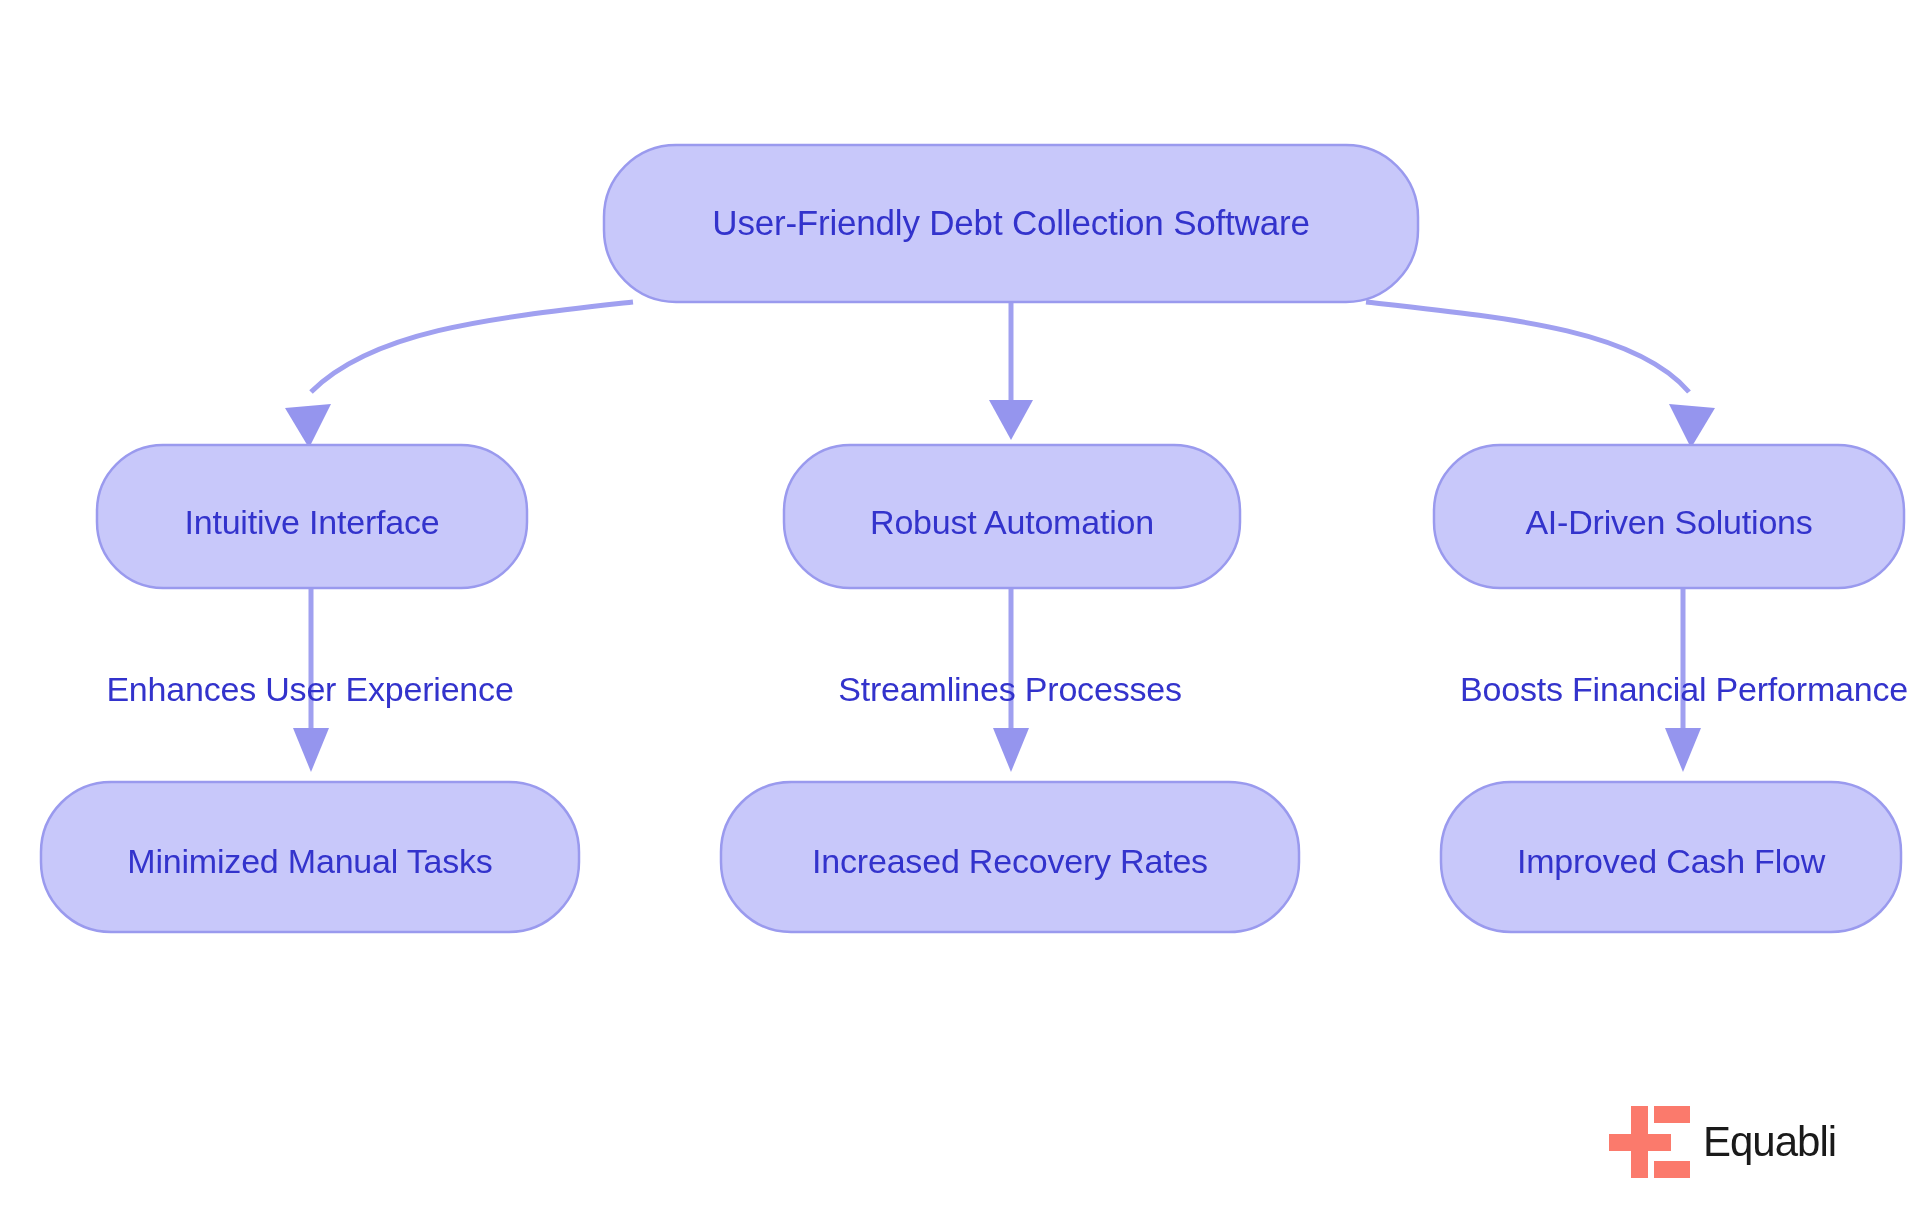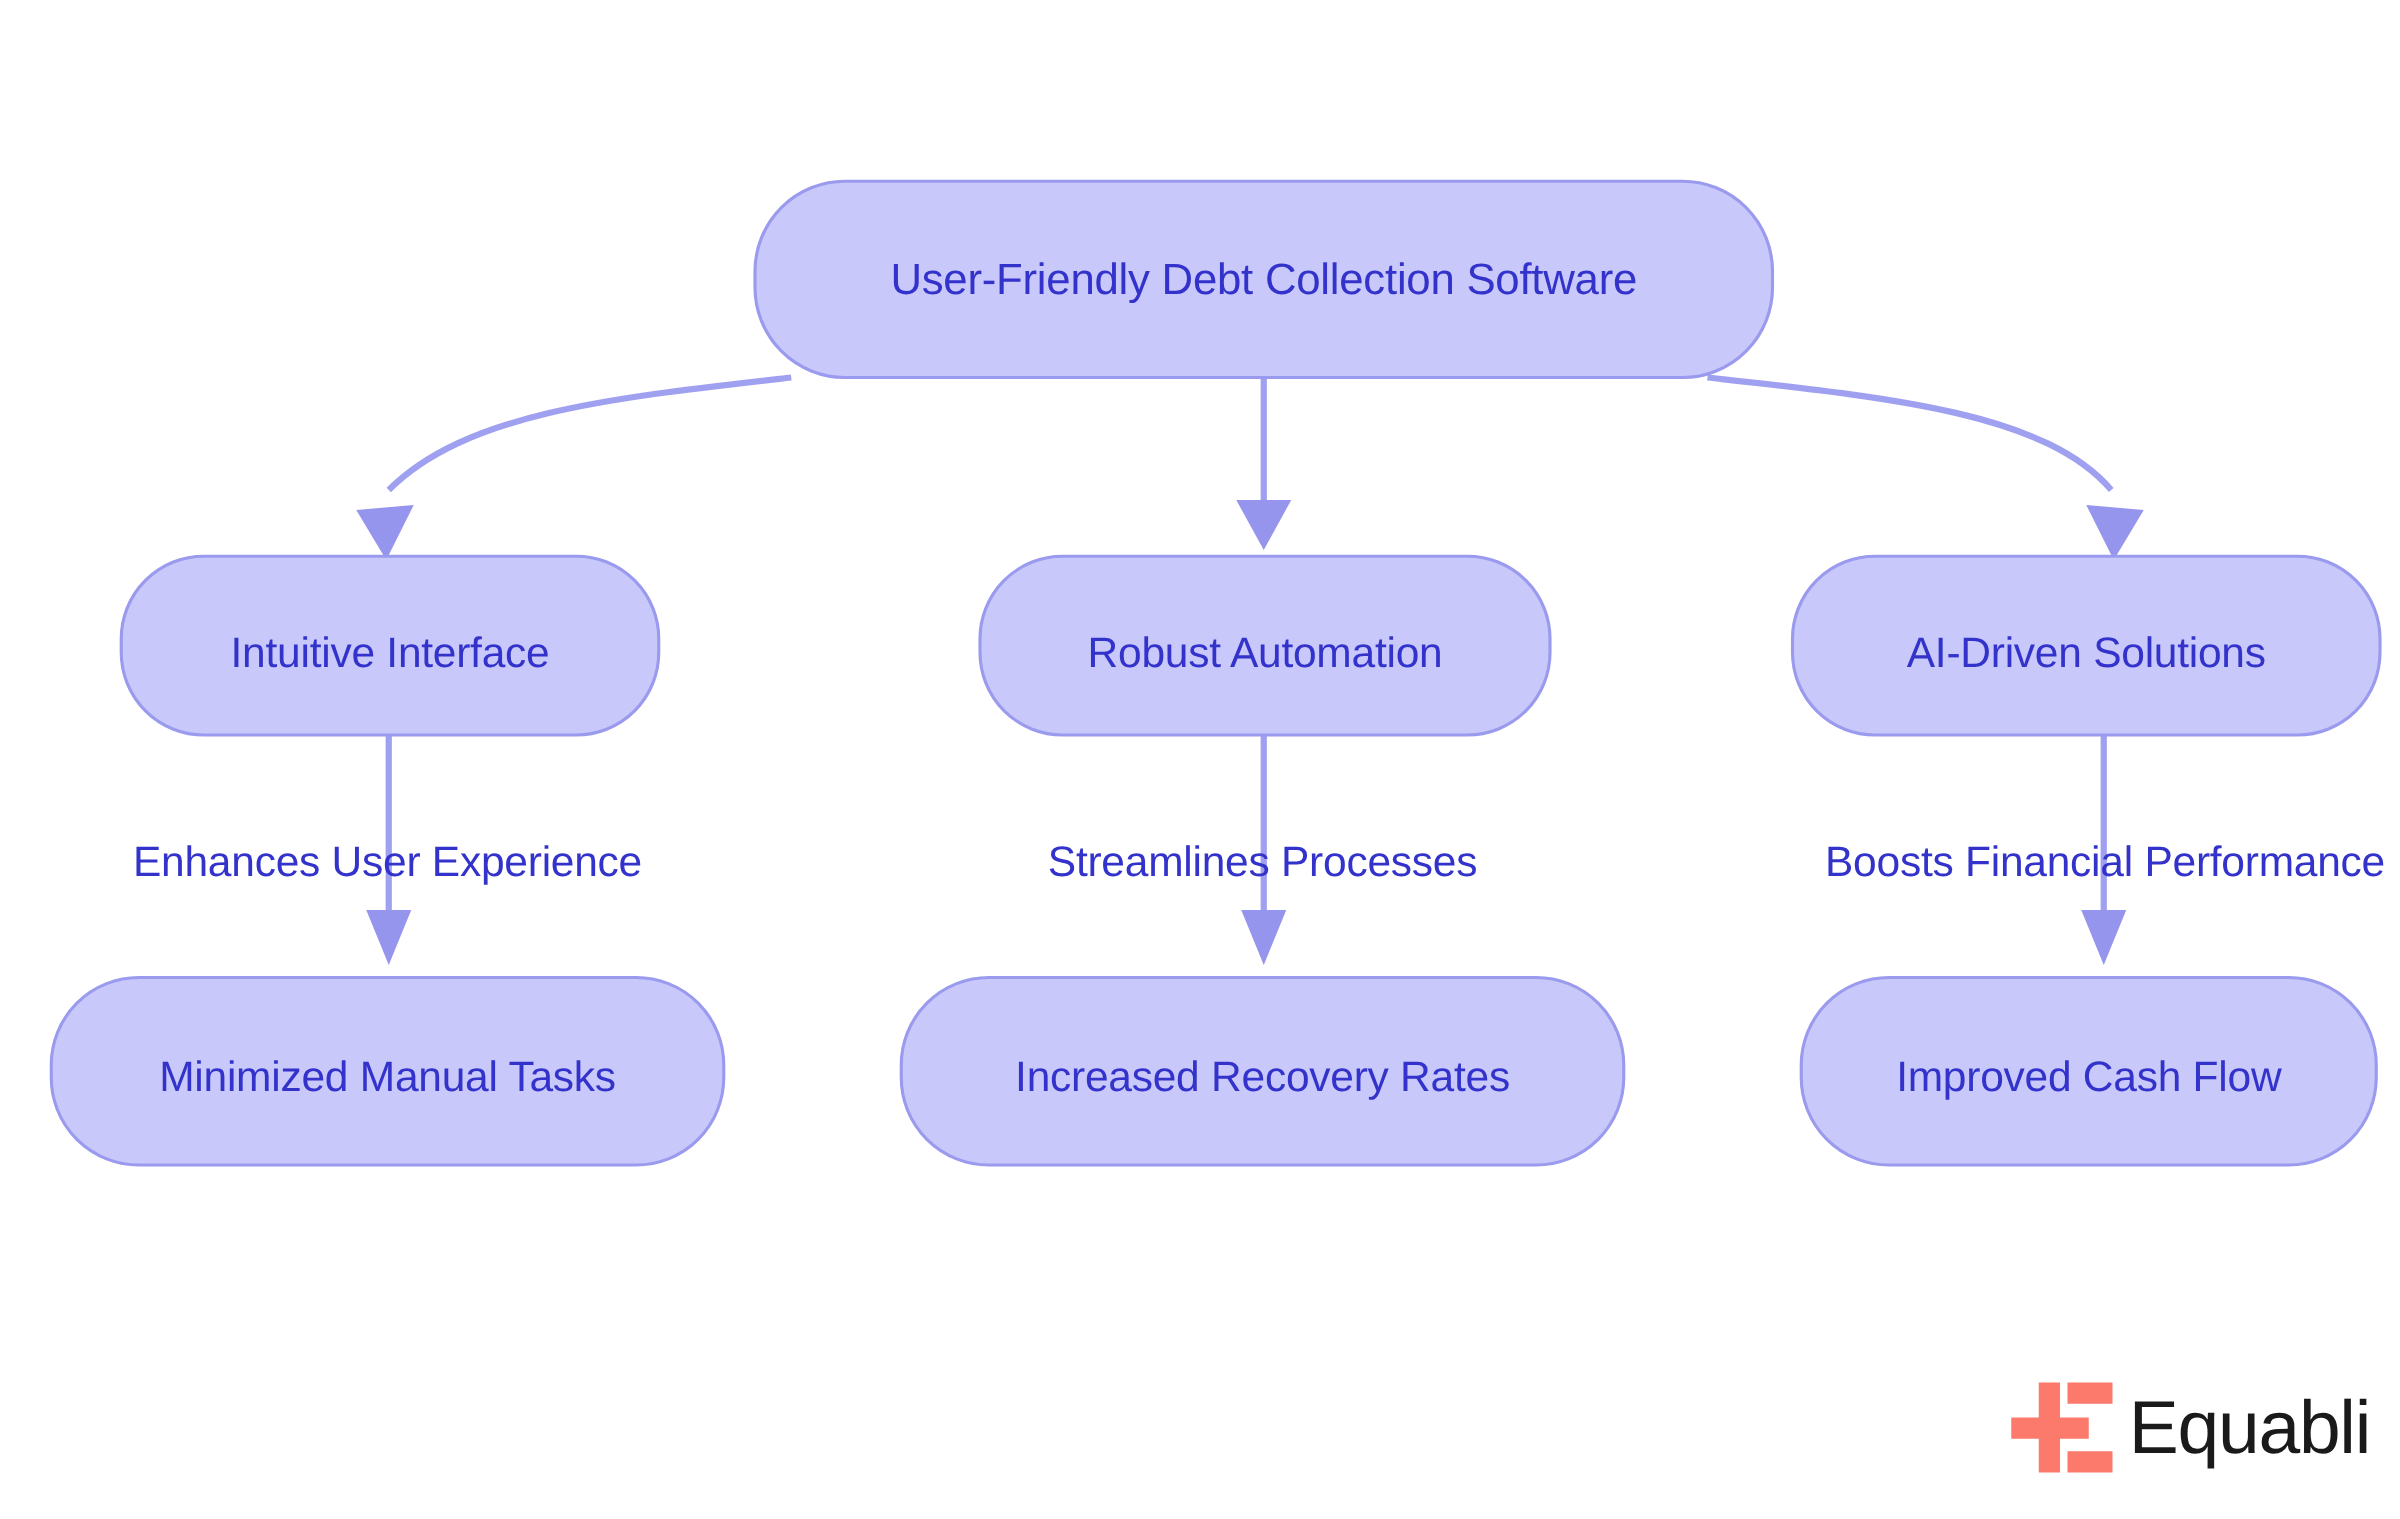--- a/index.html
+++ b/index.html
@@ -79,21 +79,21 @@
     position: absolute;
     background: #fb7a6c;
     display: block;
   }
   .lm-v { left: 22px; top: 2px;  width: 17px; height: 72px; }
   .lm-h { left: 0px;  top: 30px; width: 62px; height: 17px; }
   .lm-t { left: 45px; top: 2px;  width: 36px; height: 17px; }
   .lm-b { left: 45px; top: 57px; width: 36px; height: 17px; }
   .logo-word {
     font-family: "Liberation Sans", sans-serif;
-    font-size: 60px;
+    font-size: 42px;
     color: #1a1a1a;
     letter-spacing: -1px;
     line-height: 1;
     font-weight: 400;
   }
 </style>
 </head>
 <body>
 
 <div id="diagram-root">

